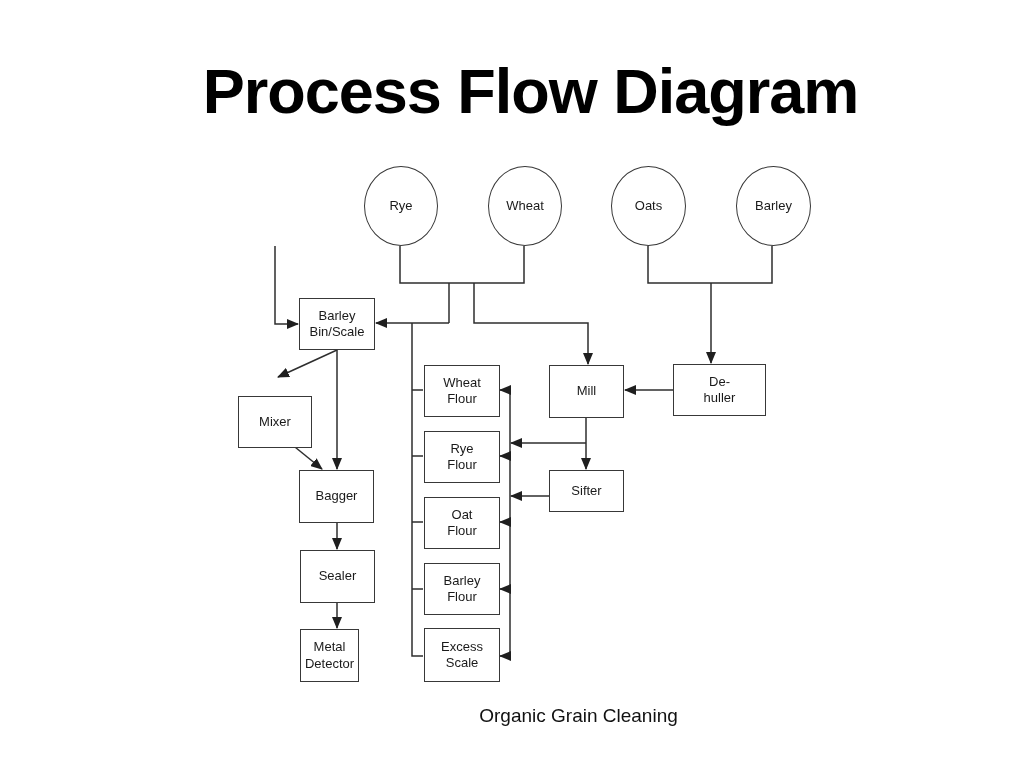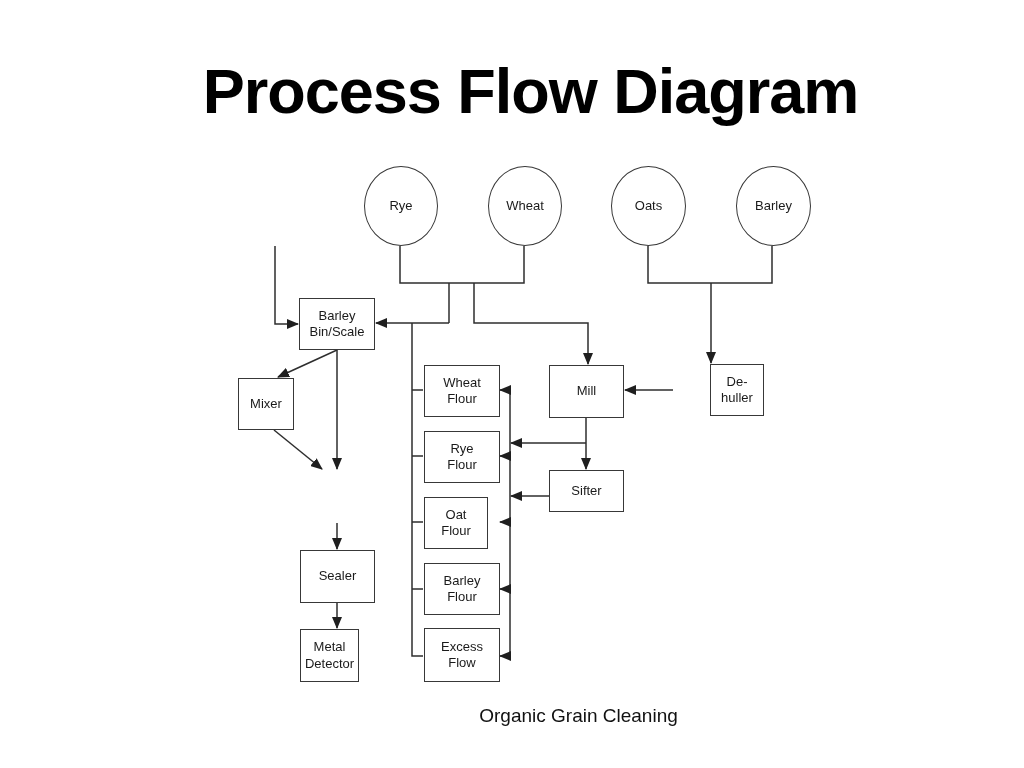--- a/index.html
+++ b/index.html
@@ -109,34 +109,35 @@
     </g>
   </svg>
 
   <div class="node circle" style="left:364px;top:166px;width:74px;height:80px;">Rye</div>
   <div class="node circle" style="left:488px;top:166px;width:74px;height:80px;">Wheat</div>
   <div class="node circle" style="left:611px;top:166px;width:75px;height:80px;text-align:right;">Oats</div>
   <div class="node circle" style="left:736px;top:166px;width:75px;height:80px;">Barley</div>
 
   <div class="node" style="left:299px;top:298px;width:76px;height:52px;">Barley
 Bin/Scale</div>
-  <div class="node" style="left:238px;top:378px;width:56px;height:52px;">Mixer</div>
+  <div class="node" style="left:238px;top:396px;width:74px;height:52px;">Mixer</div>
+  <div class="node" style="left:299px;top:470px;width:75px;height:53px;">Bagger</div>
   <div class="node" style="left:300px;top:550px;width:75px;height:53px;">Sealer</div>
   <div class="node" style="left:300px;top:629px;width:59px;height:53px;">Metal
 Detector</div>
   <div class="node" style="left:424px;top:365px;width:76px;height:52px;">Wheat
 Flour</div>
   <div class="node" style="left:424px;top:431px;width:76px;height:52px;">Rye
 Flour</div>
-  <div class="node" style="left:424px;top:497px;width:64px;height:52px;">Oat
+  <div class="node" style="left:424px;top:497px;width:76px;height:52px;">Oat
 Flour</div>
   <div class="node" style="left:424px;top:563px;width:76px;height:52px;">Barley
 Flour</div>
   <div class="node" style="left:424px;top:628px;width:76px;height:54px;">Excess
-Flow</div>
+Scale</div>
   <div class="node" style="left:549px;top:365px;width:75px;height:53px;text-align:right;">Mill</div>
   <div class="node" style="left:549px;top:470px;width:75px;height:42px;">Sifter</div>
-  <div class="node" style="left:710px;top:364px;width:54px;height:52px;">De-
+  <div class="node" style="left:673px;top:364px;width:93px;height:52px;">De-
 huller</div>
 
   <div class="caption">Organic Grain Cleaning</div>
 
 </div>
 
 </body></html>

